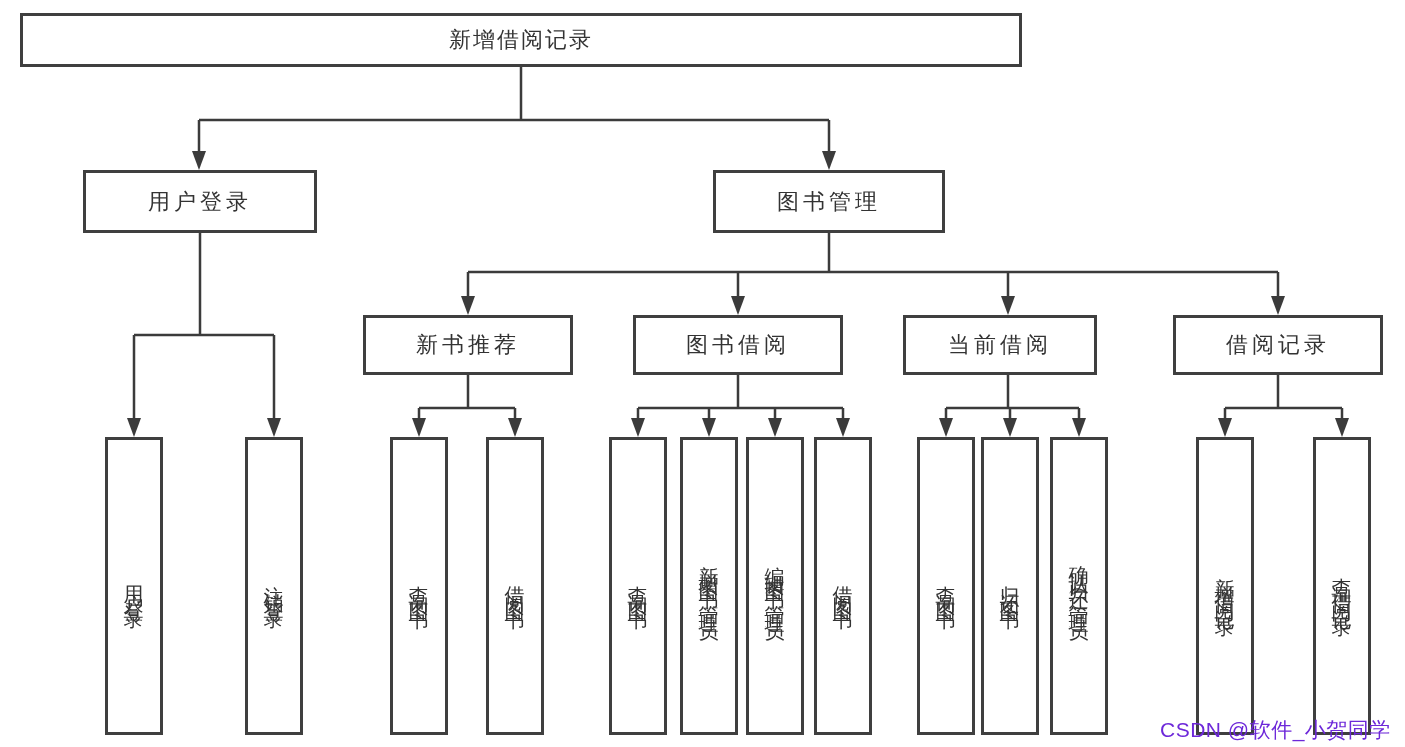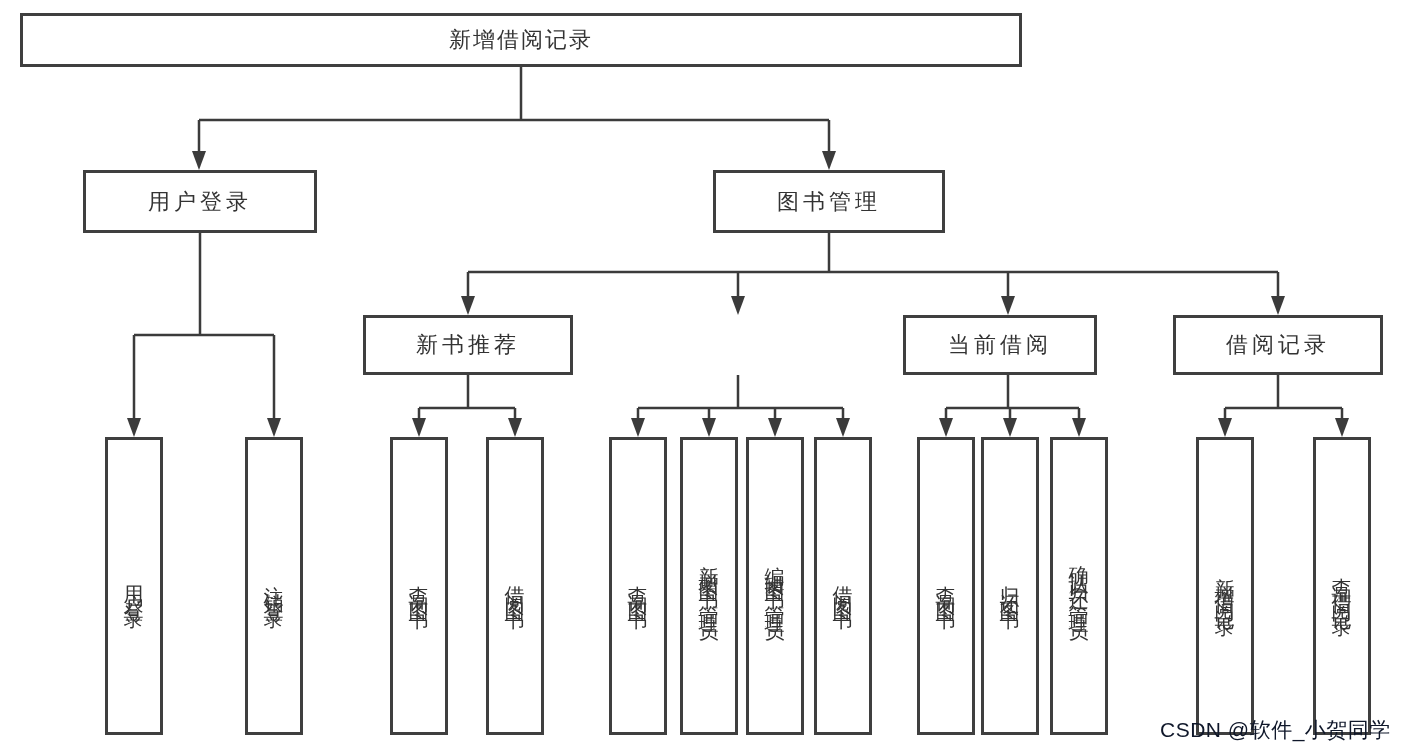--- a/index.html
+++ b/index.html
@@ -66,20 +66,23 @@
   <div class="node" style="left:83px;top:170px;width:234px;height:63px">
     <span>用户登录</span>
   </div>
   <div class="node" style="left:363px;top:315px;width:210px;height:60px">
     <span>新书推荐</span>
   </div>
 
   <div class="node" style="left:713px;top:170px;width:232px;height:63px">
     <span>图书管理</span>
   </div>
+  <div class="node" style="left:633px;top:315px;width:210px;height:60px">
+    <span>图书借阅</span>
+  </div>
   <div class="node" style="left:903px;top:315px;width:194px;height:60px">
     <span>当前借阅</span>
   </div>
   <div class="node" style="left:1173px;top:315px;width:210px;height:60px">
     <span>借阅记录</span>
   </div>
 
   <div class="node leaf" style="left:105px;top:437px;width:58px;height:298px">
     <span>用户登录</span>
   </div>
@@ -117,15 +120,15 @@
     <span>确认归还（管理员）</span>
   </div>
 
   <div class="node leaf" style="left:1196px;top:437px;width:58px;height:298px">
     <span>新增借阅记录</span>
   </div>
   <div class="node leaf" style="left:1313px;top:437px;width:58px;height:298px">
     <span>查询借阅记录</span>
   </div>
 
-  <div class="watermark" style="left: 1160px; top: 716px; color: #0f172a;">CSDN @软件_小贺同学</div>
+  <div class="watermark" style="left: 1160px; top: 716px; color: #6d28d9;">CSDN @软件_小贺同学</div>
 
 </div>
 
 </body></html>

